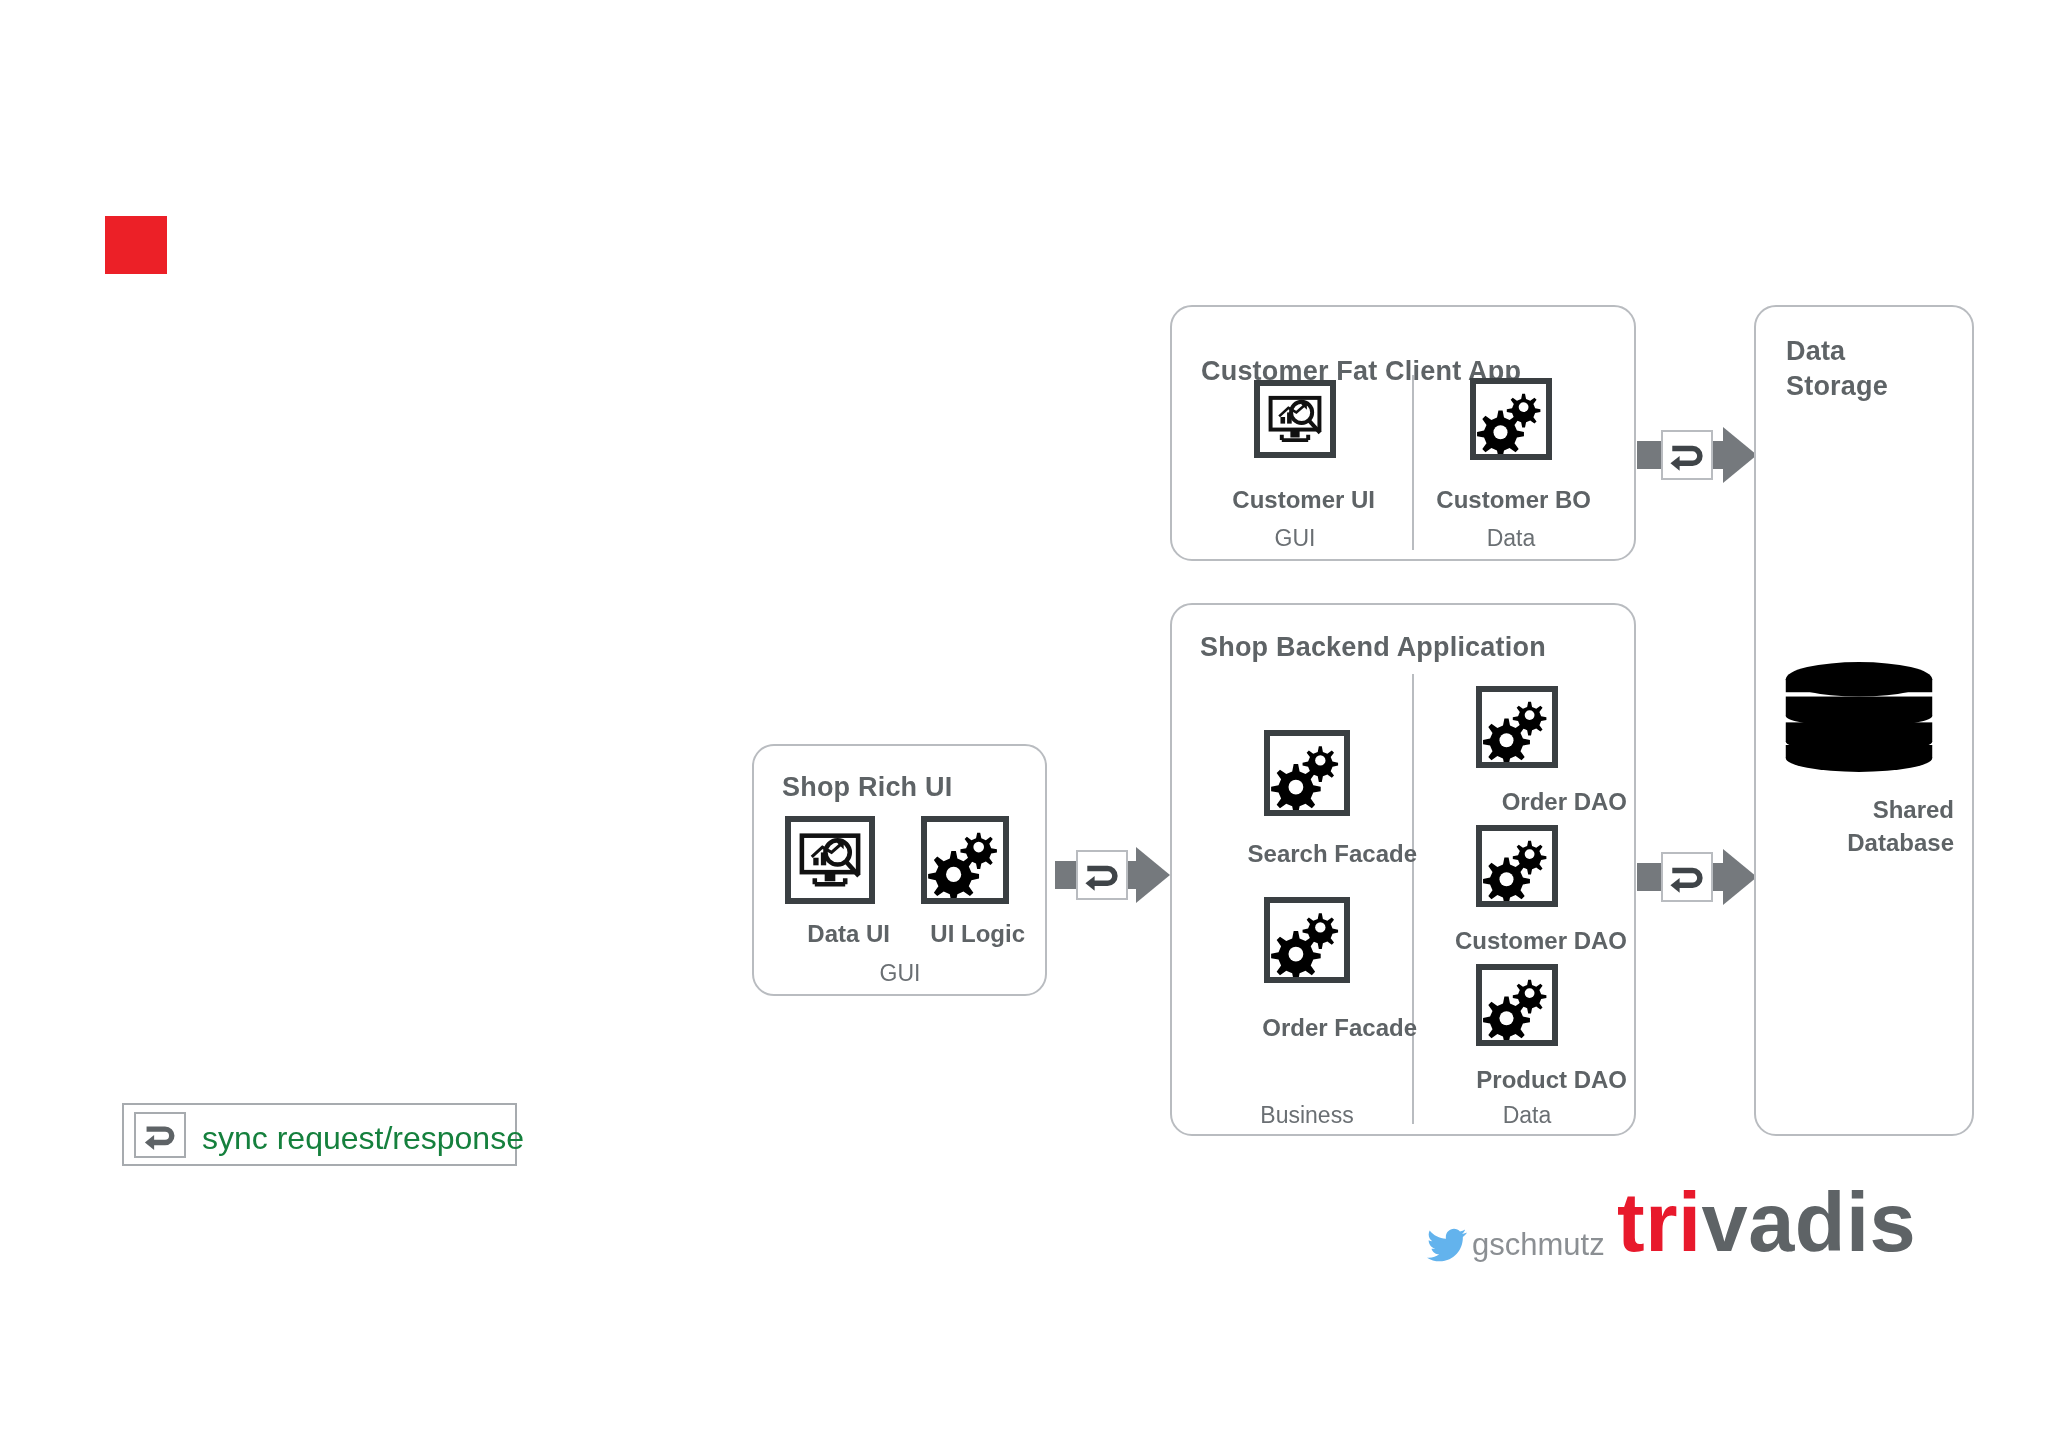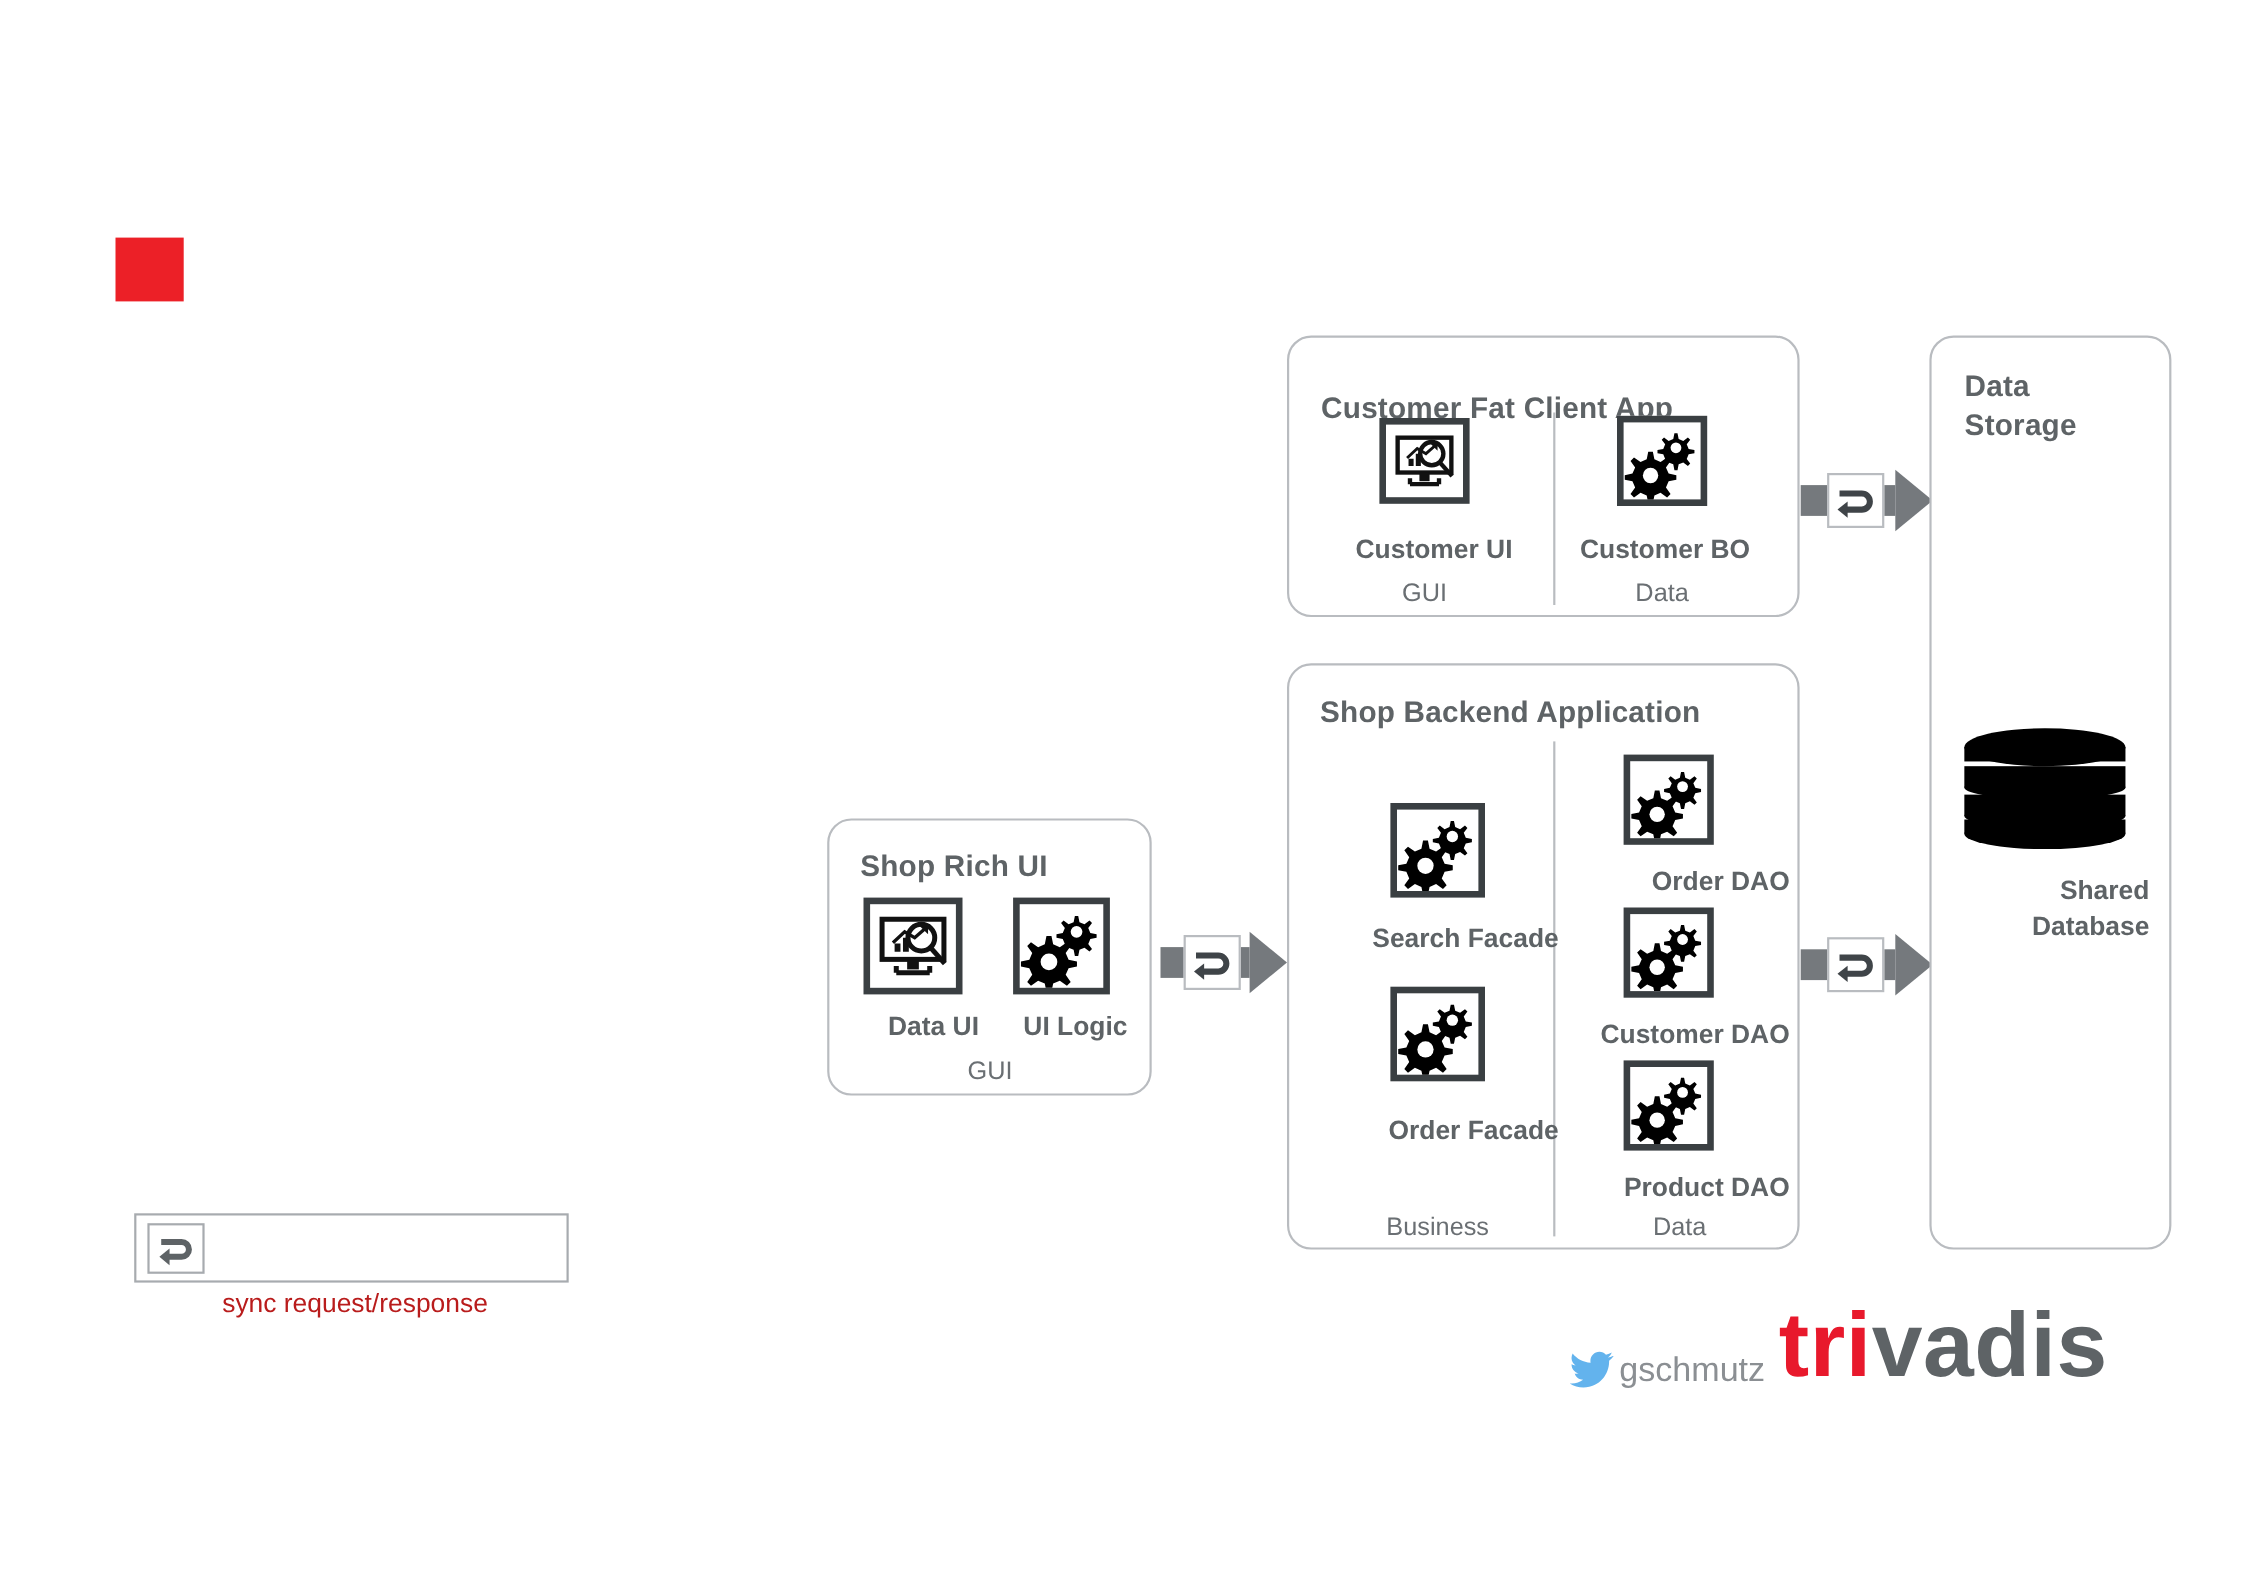--- a/index.html
+++ b/index.html
@@ -146,23 +146,23 @@
     width: 52px;
     height: 46px;
     border: 2px solid #a7abaf;
     background: #ffffff;
     box-sizing: border-box;
   }
   #legend-icon svg { display: block; width: 100%; height: 100%; }
   #legend-text {
     position: absolute;
     left: 202px;
-    top: 1172px;
-    font-size: 24px;
-    color: #b91c1c;
+    top: 1120px;
+    font-size: 32px;
+    color: #15803d;
     white-space: nowrap;
   }
 
   
   #twitter-bird {
     position: absolute;
     left: 1424px;
     top: 1225px;
     width: 46px;
     height: 40px;

